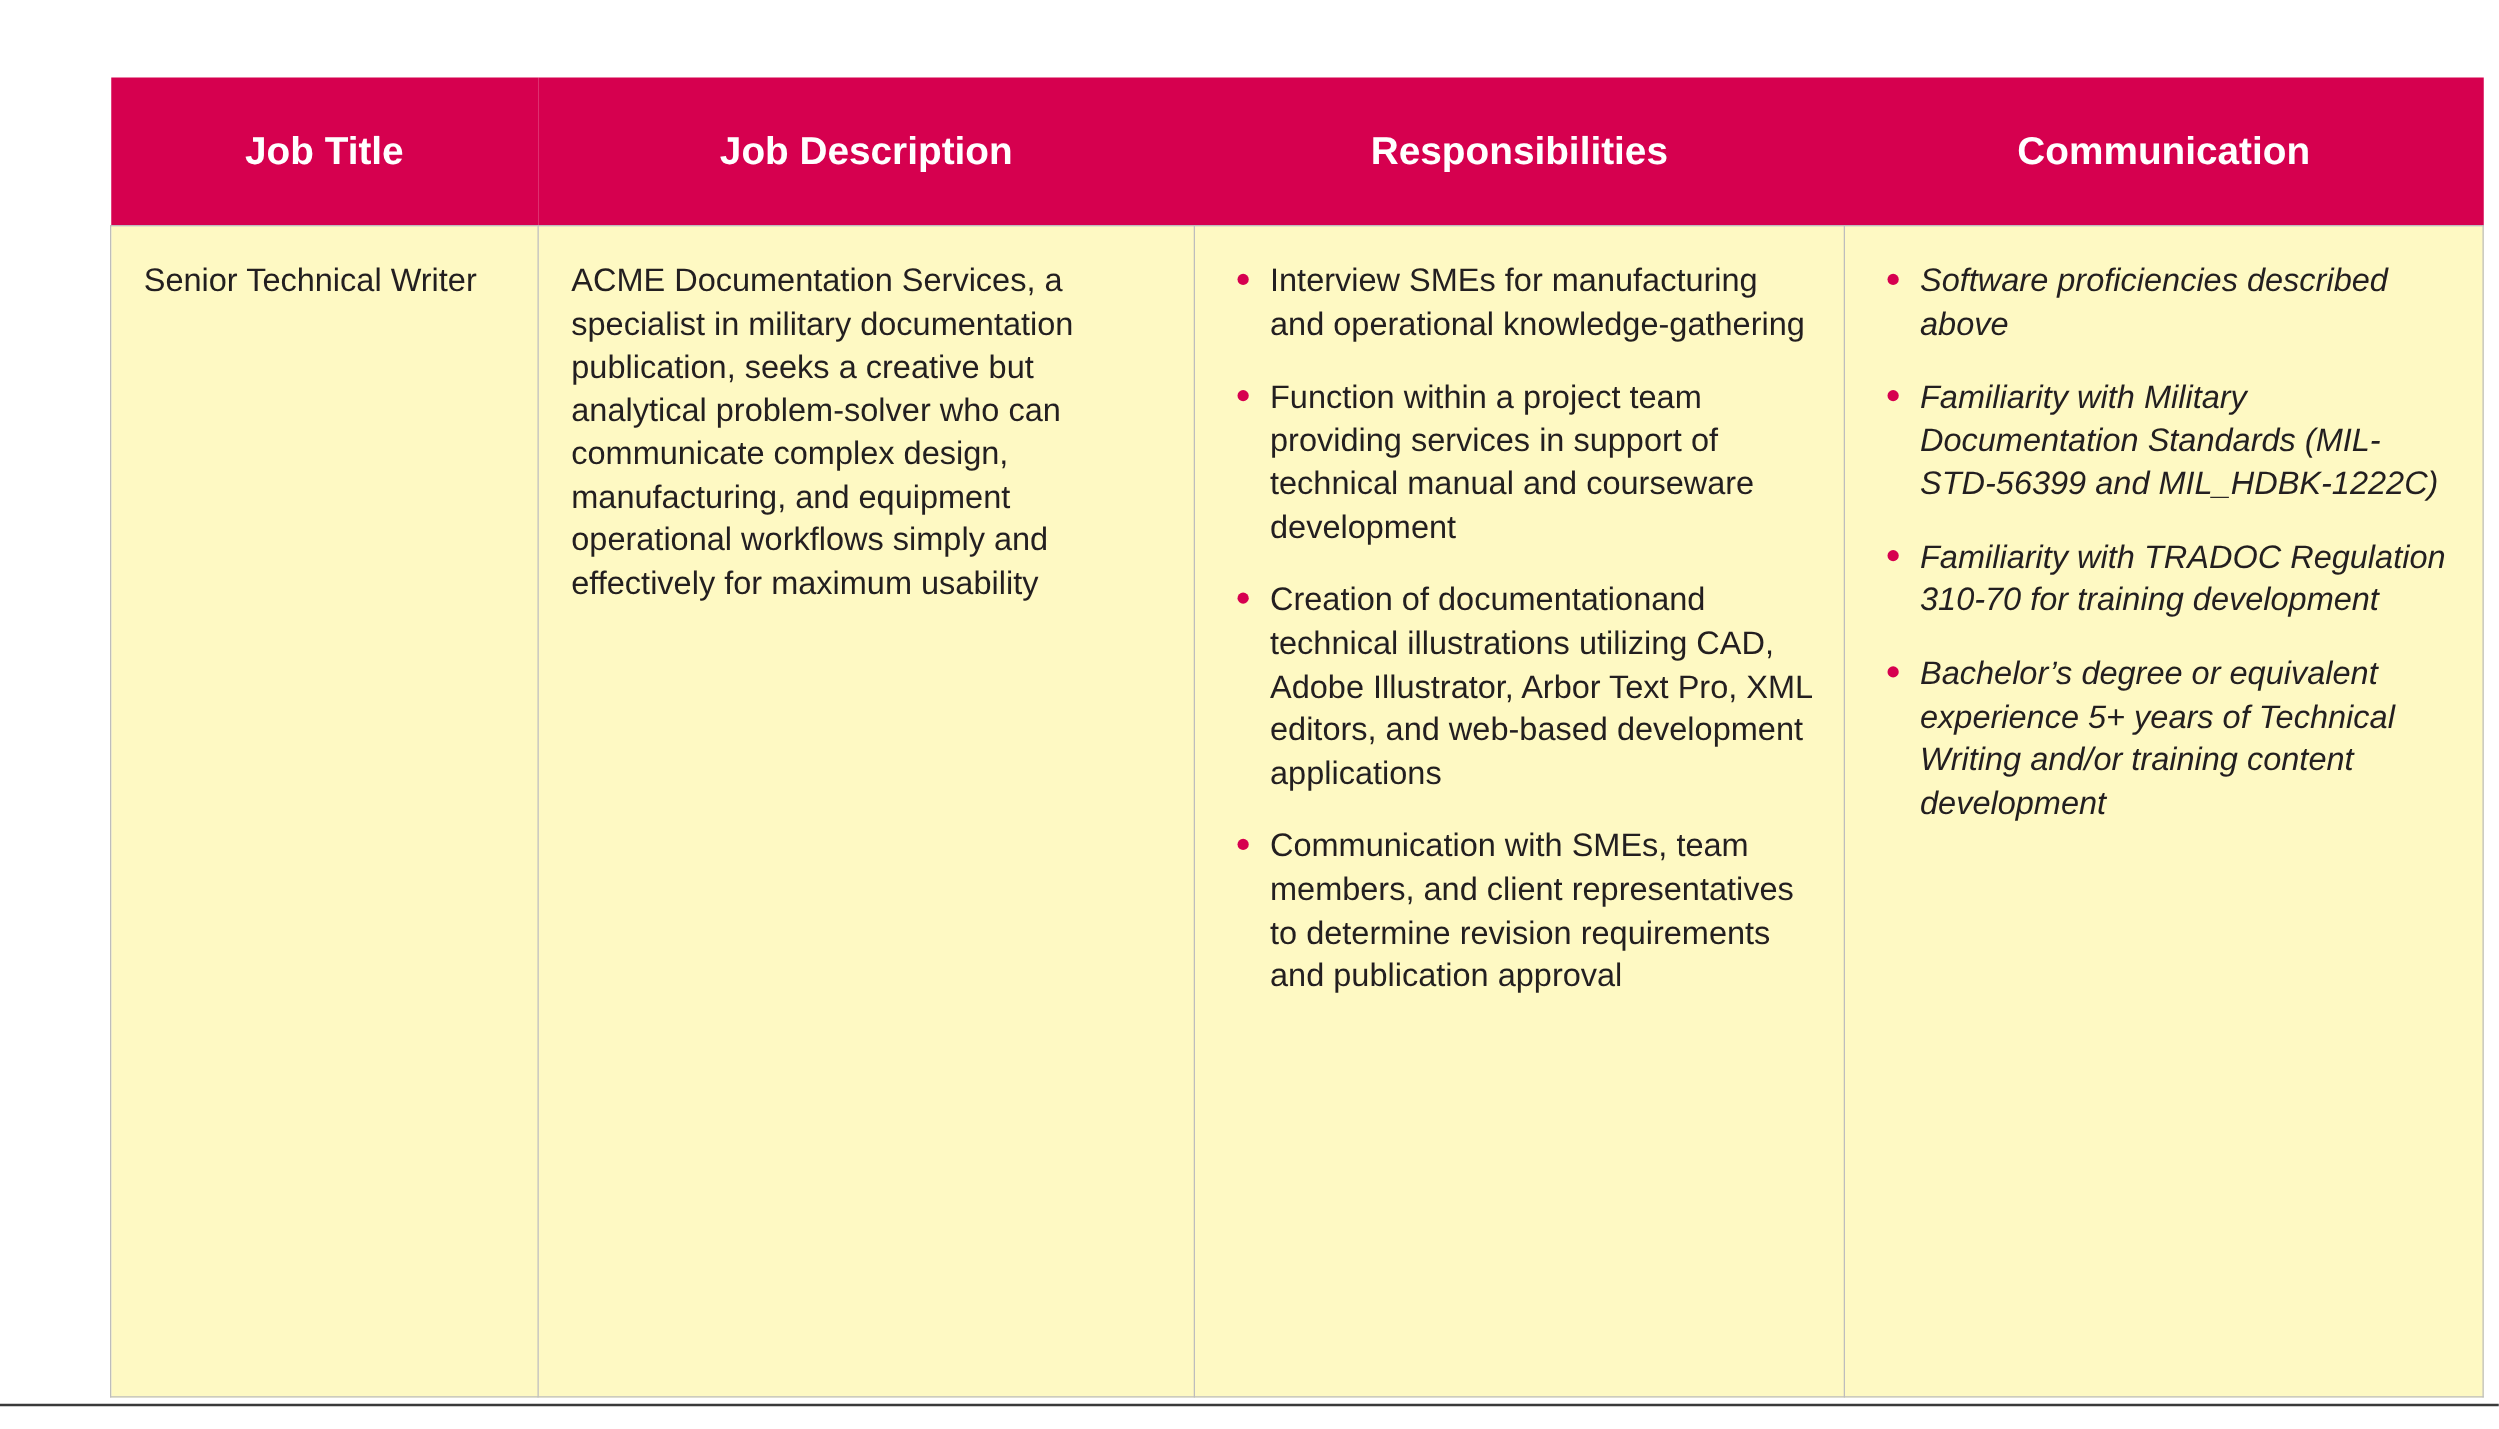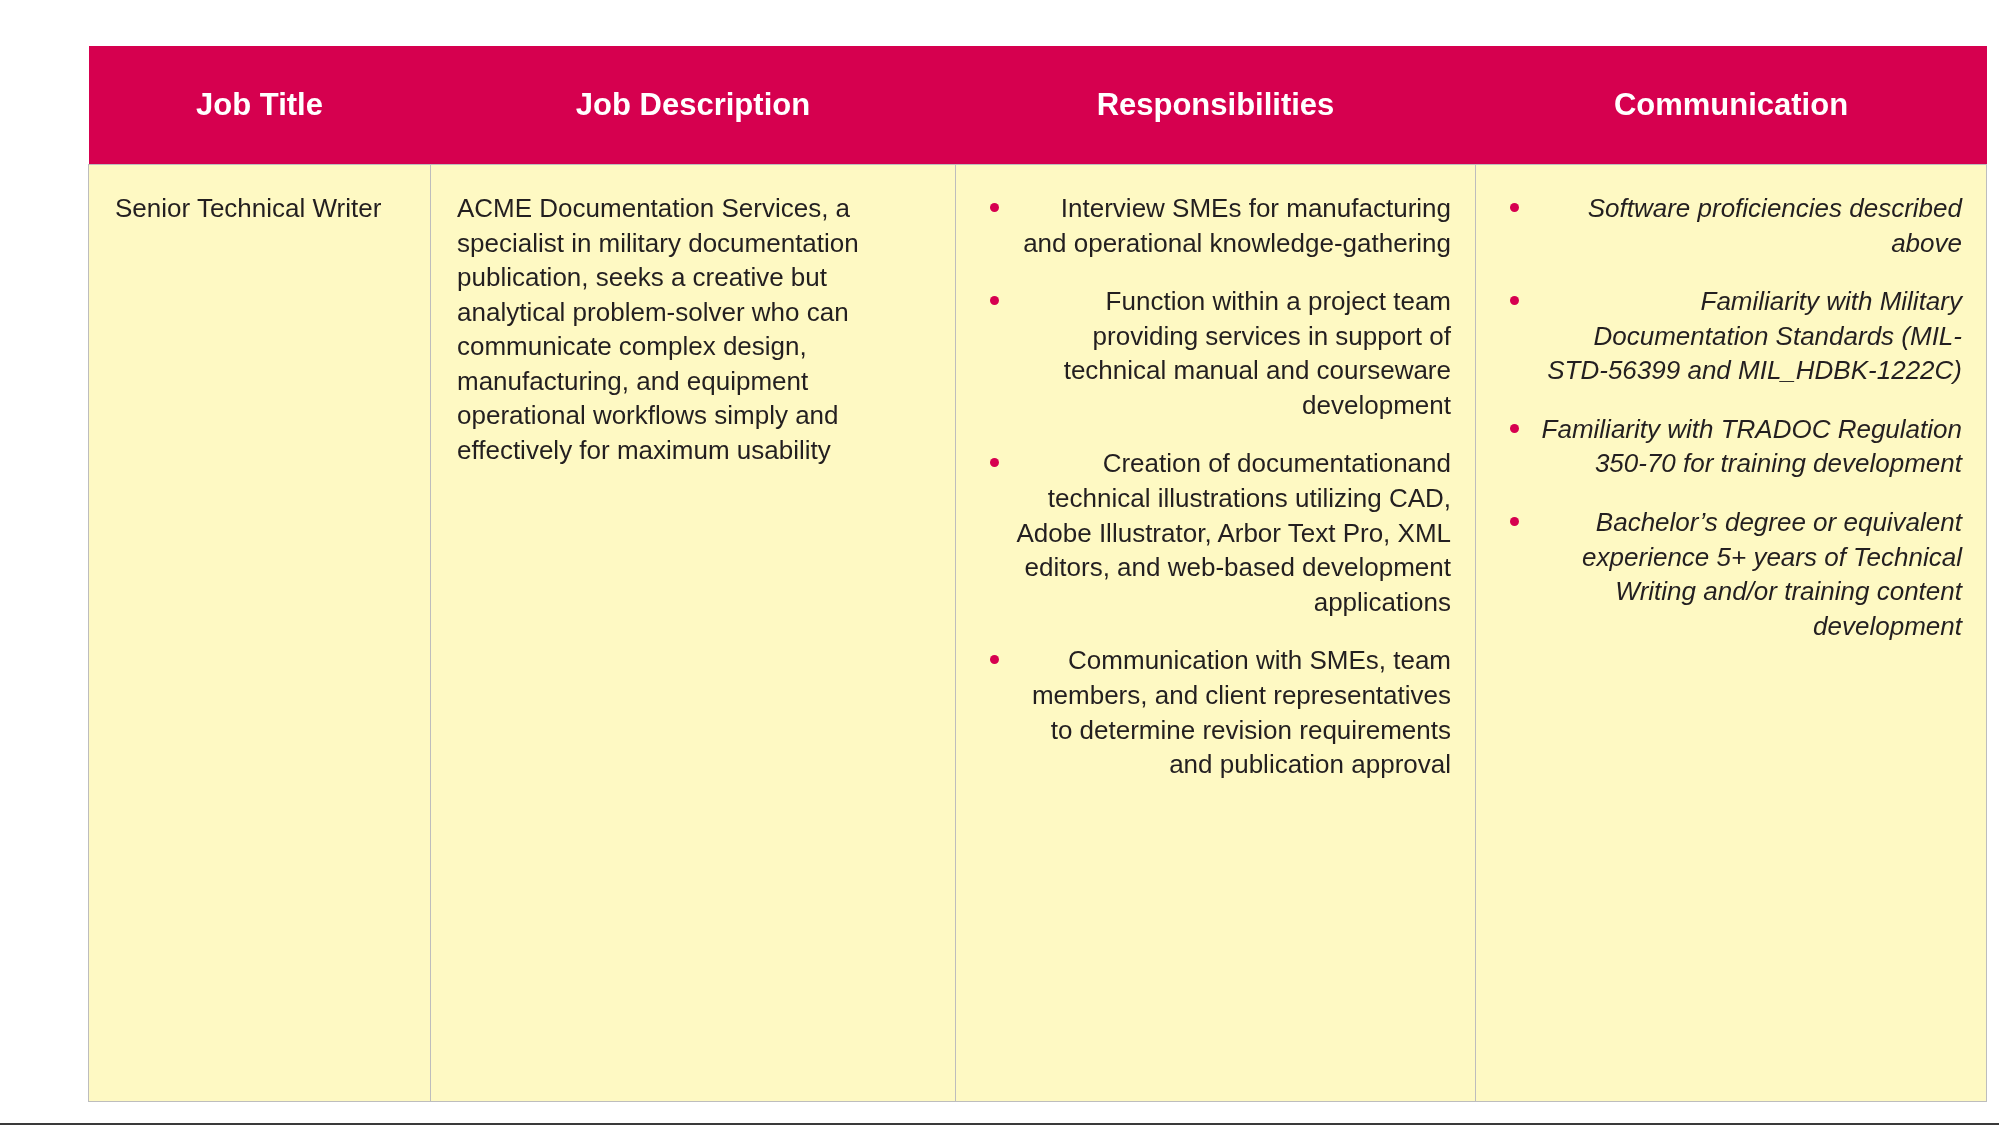--- a/index.html
+++ b/index.html
@@ -18,21 +18,21 @@
     position: absolute;
     left: 0;
     top: 0;
     width: 1999px;
     height: 1143px;
     background: #ffffff;
   }
   .table-wrap {
     position: absolute;
     left: 88px;
-    top: 46px;
+    top: 62px;
     width: 1818px;
   }
   table.job-table {
     border-collapse: collapse;
     width: 1818px;
     table-layout: fixed;
   }
   table.job-table th {
     background: #D6004F;
     color: #ffffff;
@@ -64,21 +64,20 @@
   th.col-resp  { width: 500px; }
   th.col-qual  { width: 491px; }
 
   .cell-text {
     display: block;
   }
   ul.bullets {
     list-style: none;
     margin: 0;
     padding: 0;
-    text-align: right;
   }
   ul.bullets li {
     position: relative;
     padding-left: 34px;
     margin-bottom: 24px;
     font-size: 26px;
     line-height: 1.33;
     color: #231f20;
   }
   ul.bullets li:last-child { margin-bottom: 0; }
@@ -129,21 +128,21 @@
               <li>Interview SMEs for manufacturing and operational knowledge-gathering</li>
               <li>Function within a project team providing services in support of technical manual and courseware development</li>
               <li>Creation of documentationand technical illustrations utilizing CAD, Adobe Illustrator, Arbor Text Pro, XML editors, and web-based development applications</li>
               <li>Communication with SMEs, team members, and client representatives to determine revision requirements and publication approval</li>
             </ul>
           </td>
           <td class="col-qual">
             <ul class="bullets">
               <li>Software proficiencies described above</li>
               <li>Familiarity with Military Documentation Standards (MIL-STD-56399 and MIL_HDBK-1222C)</li>
-              <li>Familiarity with TRADOC Regulation 350-70 for training development</li>
+              <li>Familiarity with TRADOC Regulation 310-70 for training development</li>
               <li>Bachelor’s degree or equivalent experience 5+ years of Technical Writing and/or training content development</li>
             </ul>
           </td>
         </tr>
       </tbody>
     </table>
   </div>
 
   <div class="bottom-rule"></div>
 

